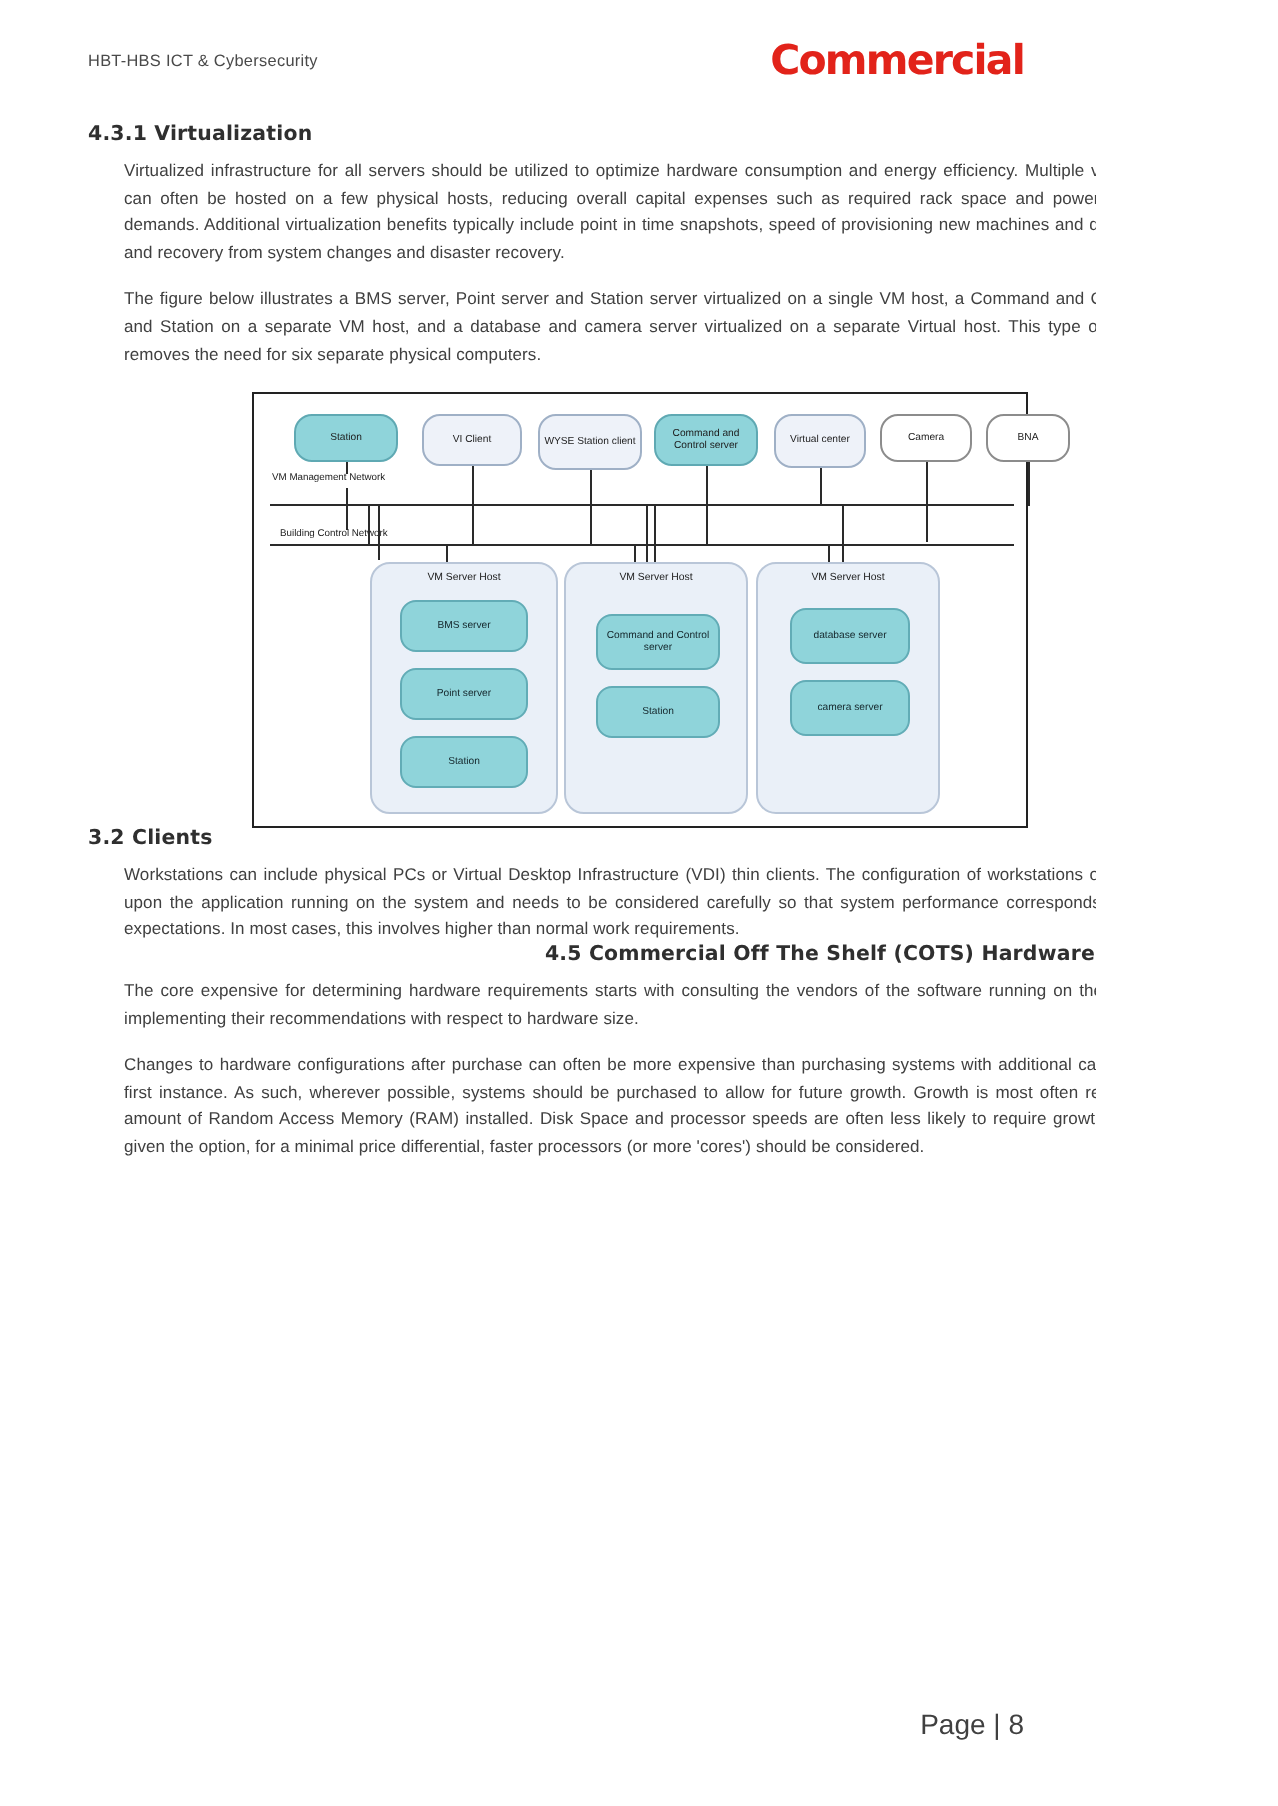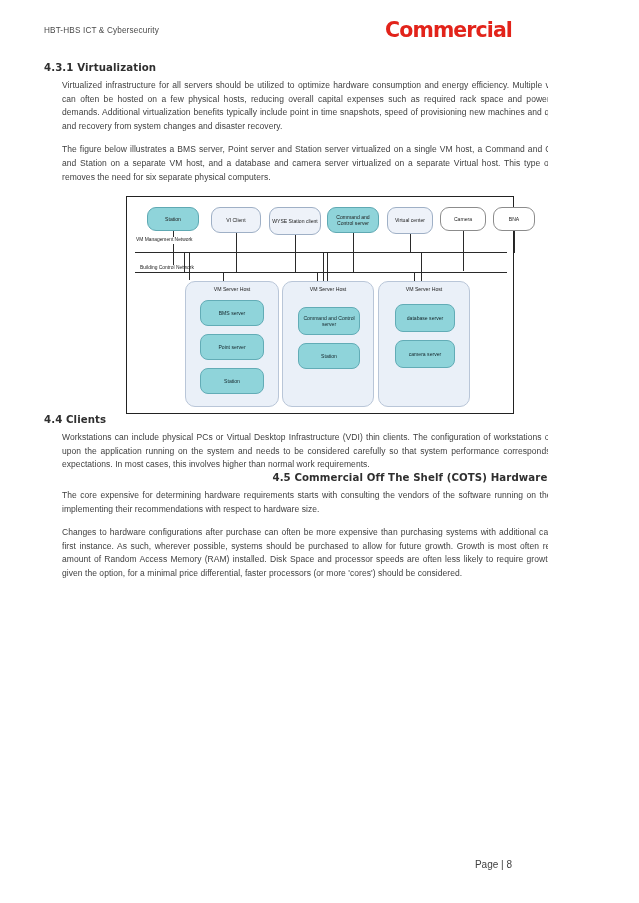--- a/index.html
+++ b/index.html
@@ -174,21 +174,21 @@
     line-height: 6.6px;
     color: #14262b;
     padding: 1px 2px;
   }
 
   
   .footer {
     position: absolute;
     right: 36px;
     bottom: 33px;
-    font-size: 10px;
+    font-size: 14px;
     color: #404040;
   }
 </style>
 </head>
 <body>
 
 <div class="page">
 
   <div class="header">
     <div class="header-title">HBT-HBS ICT &amp; Cybersecurity</div>
@@ -252,21 +252,21 @@
           <div class="host" style="left:251px; top:84px; width:92px; height:126px;">
             <div class="host-title">VM Server Host</div>
             <div class="vm" style="left:16px; top:22px; width:60px; height:28px;">database server</div>
             <div class="vm" style="left:16px; top:58px; width:60px; height:28px;">camera server</div>
           </div>
 
         </div>
       </div>
     </div>
 
-    <h2 class="section-heading section-4-4">4.4 Clients</h2>
+    <h2 class="section-heading section-4-4">3.2 Clients</h2>
     <p class="para last">Workstations can include physical PCs or Virtual Desktop Infrastructure (VDI) thin clients. The configuration of workstations often depends upon the application running on the system and needs to be considered carefully so that system performance corresponds to end user expectations. In most cases, this involves higher than normal work requirements.</p>
 
     <h2 class="section-heading section-4-5">4.5 Commercial Off The Shelf (COTS) Hardware Supplier</h2>
     <p class="para">The core expensive for determining hardware requirements starts with consulting the vendors of the software running on the system and implementing their recommendations with respect to hardware size.</p>
     <p class="para last">Changes to hardware configurations after purchase can often be more expensive than purchasing systems with additional capability in the first instance. As such, wherever possible, systems should be purchased to allow for future growth. Growth is most often required in the amount of Random Access Memory (RAM) installed. Disk Space and processor speeds are often less likely to require growth, however, if given the option, for a minimal price differential, faster processors (or more 'cores') should be considered.</p>
 
   </div>
 
   <div class="footer">Page | 8</div>
 

